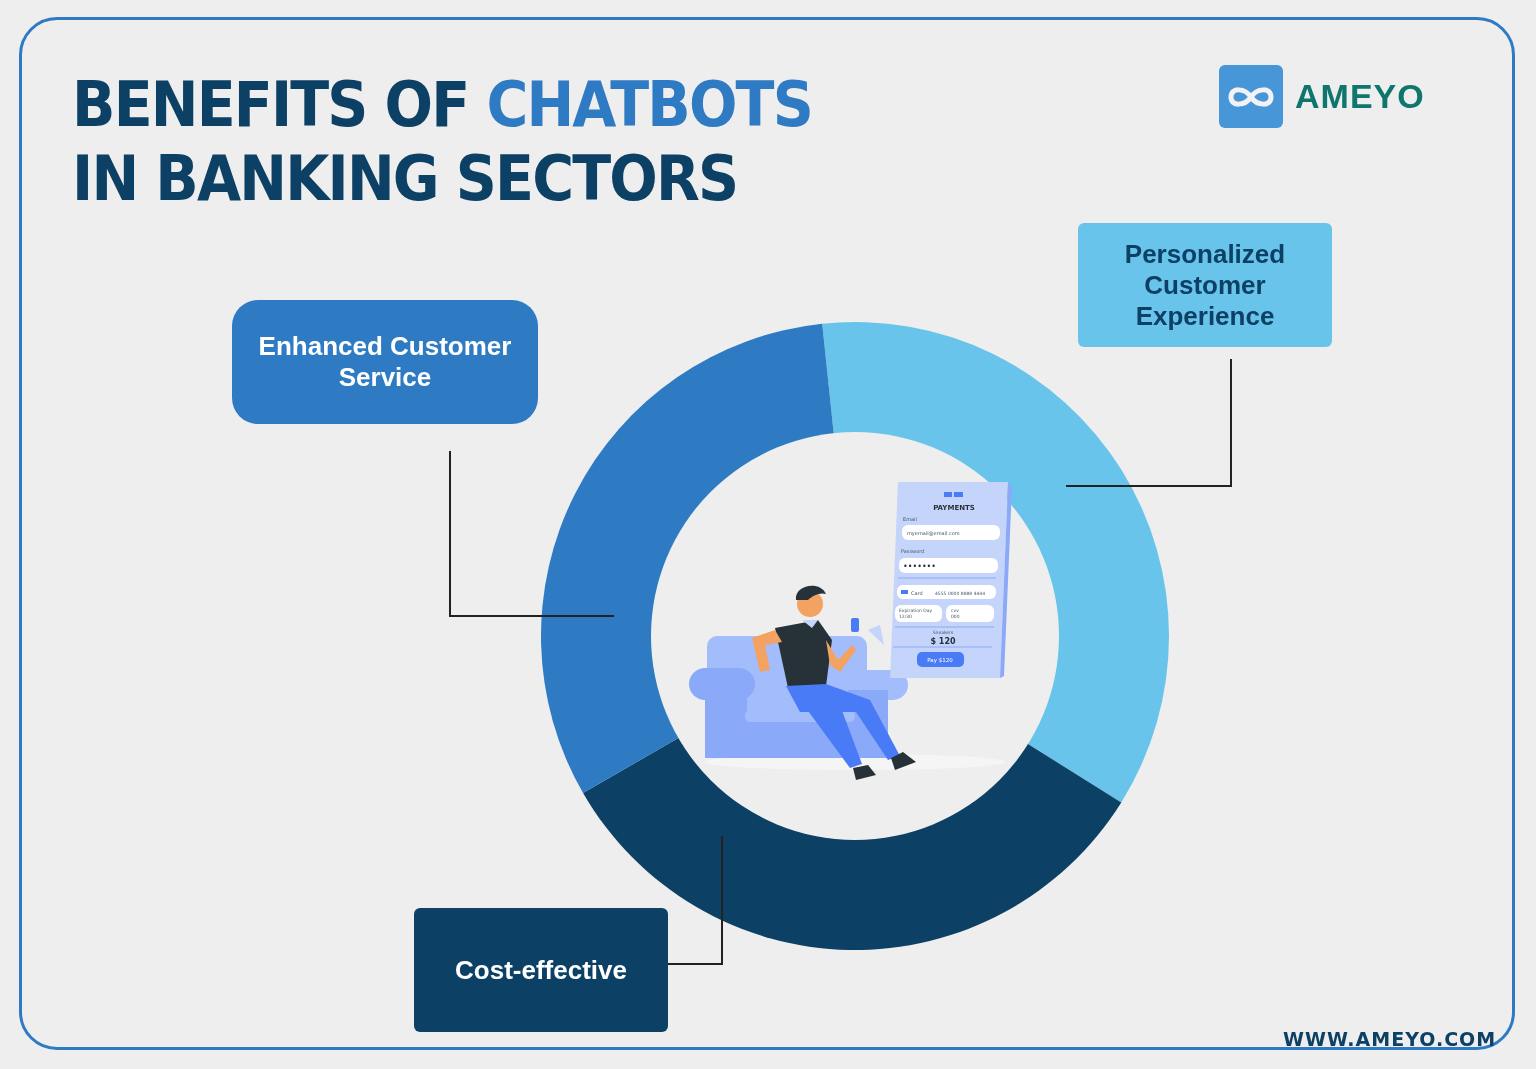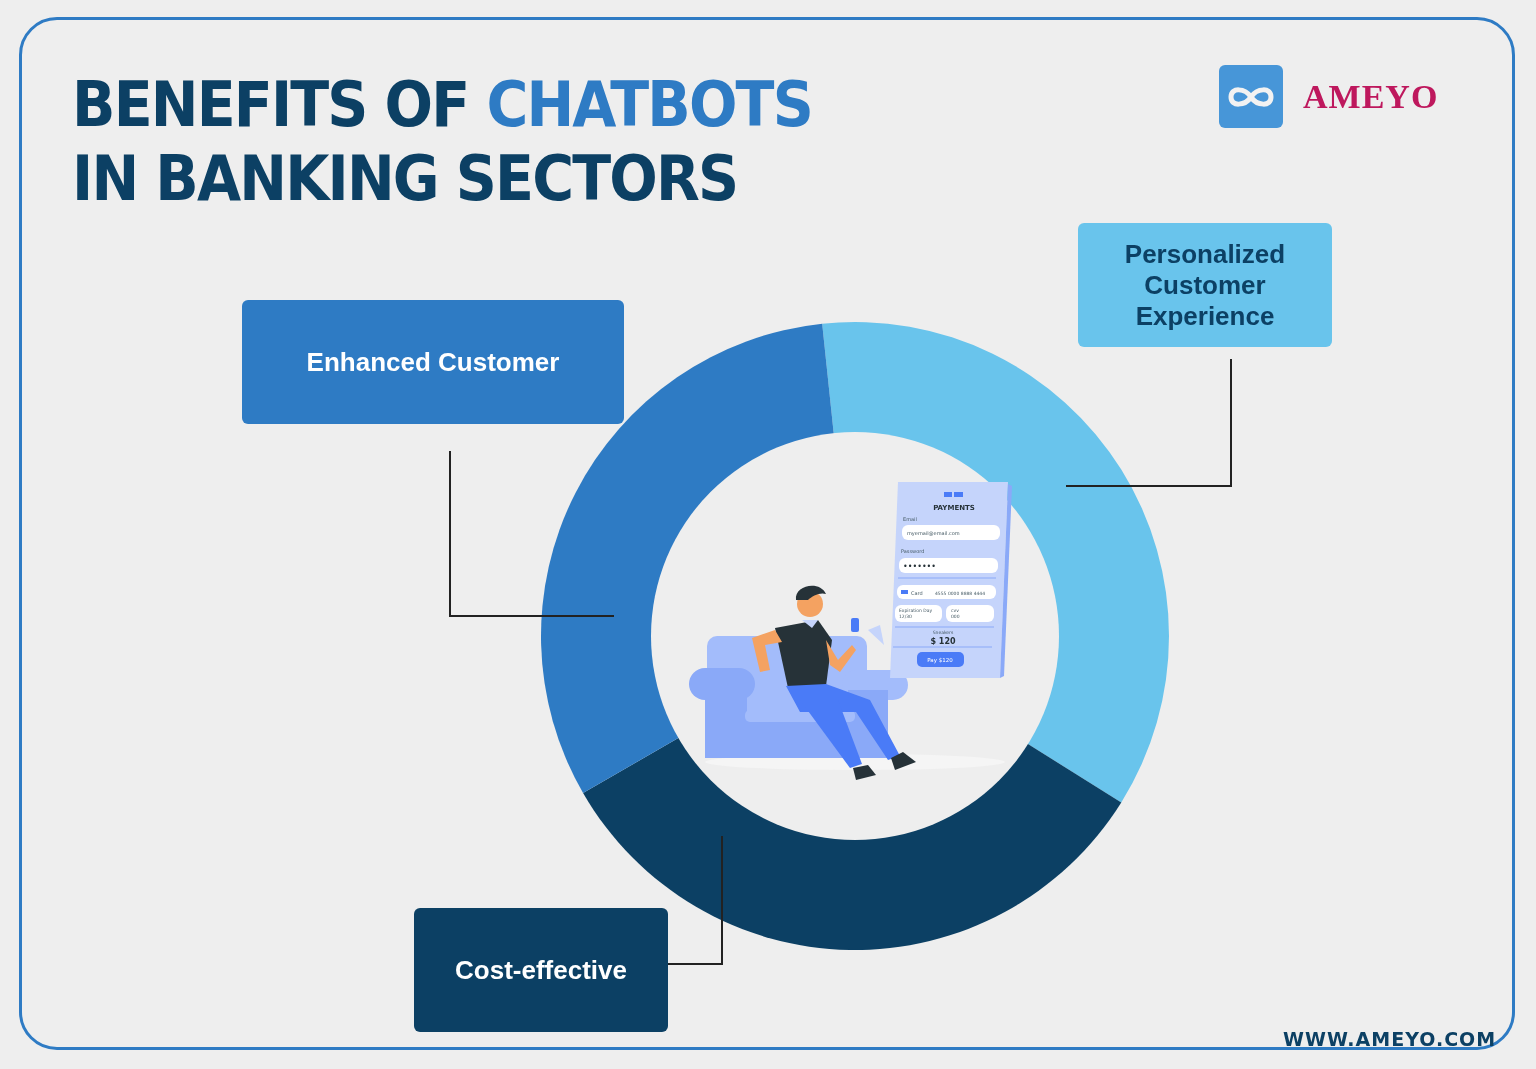--- a/index.html
+++ b/index.html
@@ -17,28 +17,28 @@
     font-size: 62px; line-height: 74px; color: #0c4064; letter-spacing: -2px;
     transform: scaleX(0.92); transform-origin: left top;
   }
   .title .accent { color: #2e7bc4; }
   .logo { position: absolute; left: 1219px; top: 65px; display: flex; align-items: center; }
   .logo-mark {
     width: 64px; height: 63px; background: #4796d8; border-radius: 6px;
     display: flex; align-items: center; justify-content: center;
   }
   .logo-text {
-    margin-left: 20px; font-family: Liberation Serif, serif; font-weight: bold;
-    font-size: 34px; color: #be185d; letter-spacing: 1px;
+    margin-left: 12px; font-family: Liberation Sans, sans-serif; font-weight: bold;
+    font-size: 34px; color: #0f766e; letter-spacing: 1px;
   }
   .box {
     position: absolute; border-radius: 6px; display: flex; align-items: center; justify-content: center;
     text-align: center; font-family: "Liberation Sans", sans-serif; font-weight: bold; font-size: 26px; line-height: 31px;
   }
-  .box-enhanced { left: 242px; top: 300px; width: 382px; height: 124px; background: #2e7bc4; color: #ffffff; }
+  .box-enhanced { left: 232px; top: 300px; width: 306px; height: 124px; background: #2e7bc4; color: #ffffff; border-radius: 26px; }
   .box-personal { left: 1078px; top: 223px; width: 254px; height: 124px; background: #69c4ec; color: #0c4064; }
   .box-cost { left: 367px; top: 908px; width: 254px; height: 124px; background: #0c4064; color: #ffffff; margin-left: 47px; }
   .box span { display: block; }
   .footer-url {
     position: absolute; left: 1283px; top: 998px; font-family: "DejaVu Sans", sans-serif; font-weight: bold;
     font-size: 19px; letter-spacing: 1px; color: #0c4064; margin-top: 30px;
   }
   svg.main { position: absolute; left: 0; top: 0; }
 </style>
 </head>
@@ -134,20 +134,21 @@
     <text x="943" y="644" text-anchor="middle" font-size="8" font-weight="bold" fill="#263238" font-family="DejaVu Sans, sans-serif">$ 120</text>
     <line x1="893" y1="647" x2="992" y2="647" stroke="#8aa9f8" stroke-width="1"></line>
     <rect x="917" y="652" width="47" height="15" rx="5" fill="#4a7bf7"></rect>
     <text x="940" y="662" text-anchor="middle" font-size="5.5" fill="#ffffff" font-family="DejaVu Sans, sans-serif">Pay $120</text>
   </g>
 </svg>
 
 <div class="box box-enhanced">
   <div>
     <span>Enhanced Customer</span>
+    <span>Service</span>
   </div>
 </div>
 
 <div class="box box-personal">
   <div>
     <span>Personalized</span>
     <span>Customer</span>
     <span>Experience</span>
   </div>
 </div>

